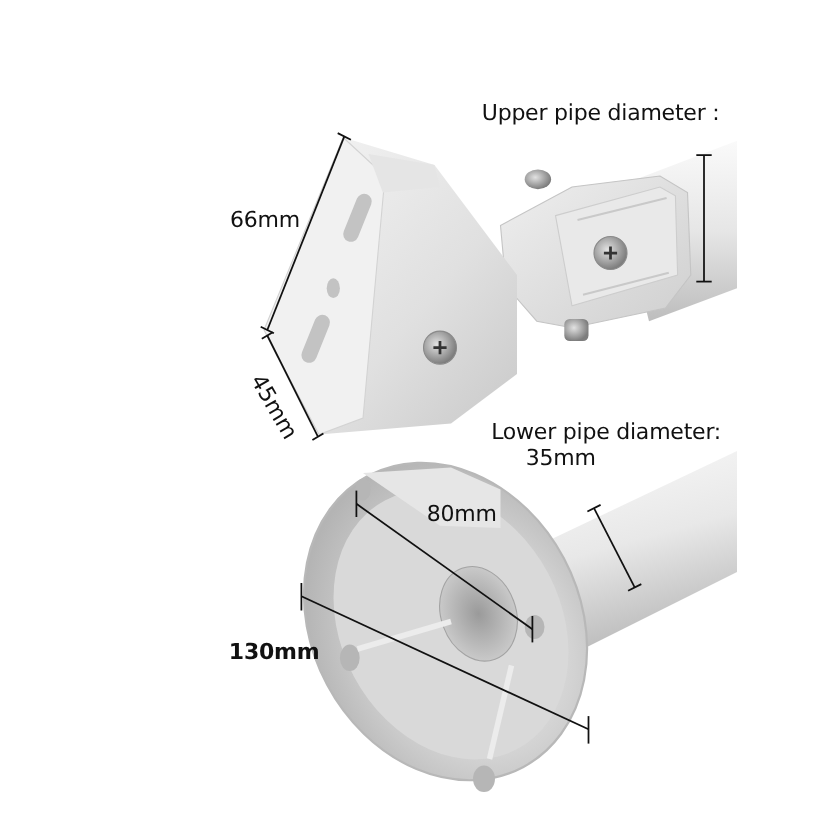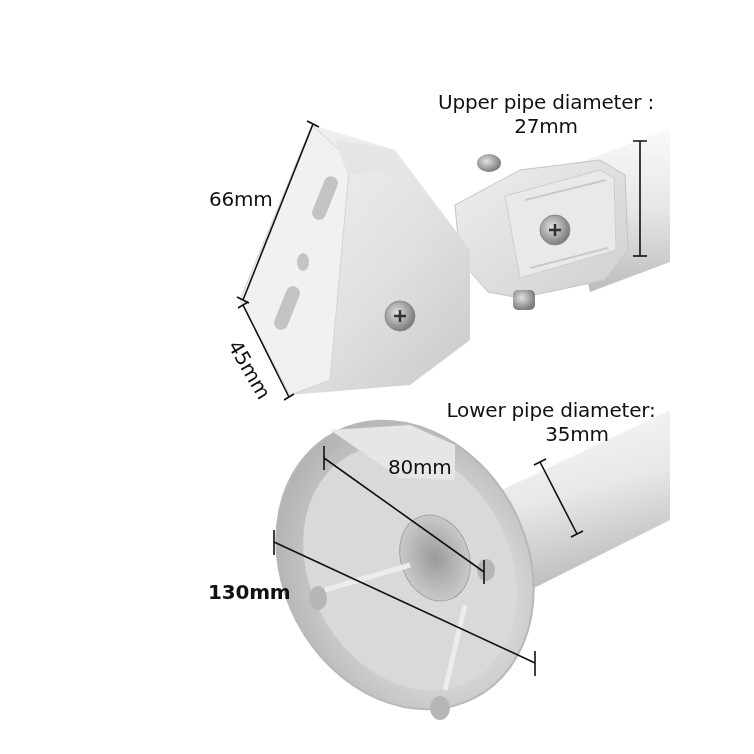--- a/index.html
+++ b/index.html
@@ -16,21 +16,21 @@
     .label {
       position: absolute;
       color: #111111;
       font-size: 20px;
       line-height: 24px;
       white-space: nowrap;
       letter-spacing: -0.2px;
     }
     .center { text-align: center; }
     .lbl-upper { left: 418px; top: 90px; width: 256px; }
-    .lbl-lower { left: 426px; top: 398px; width: 250px; }
+    .lbl-lower { left: 426px; top: 380px; width: 250px; }
     .lbl-66 { left: 209px; top: 187px; }
     .lbl-45 { left: 222px; top: 352px; transform: rotate(60deg); transform-origin: 0 0; left: 244px; top: 336px; }
     .lbl-80 { left: 355px; top: 455px; margin-left: 33px; }
     .lbl-130 { left: 208px; top: 580px; font-weight: bold; }
   </style>
 </head>
 <body>
 
 <div class="canvas">
   <svg class="photo" width="754" height="754" viewBox="0 0 754 754">
@@ -143,25 +143,24 @@
       <line x1="535" y1="651" x2="535" y2="676"></line>
 
       <line x1="540" y1="462" x2="577" y2="534"></line>
       <line x1="534" y1="465" x2="546" y2="459"></line>
       <line x1="571" y1="537" x2="583" y2="531"></line>
     </g>
   </svg>
 
   <div class="label center lbl-upper">
     <div>Upper pipe diameter :</div>
-    <div>27mm</div>
   </div>
 
   <div class="label center lbl-lower">
     <div>Lower pipe diameter:</div>
-    <div style="text-align:center; padding-left:52px;">35mm</div>
+    <div style="text-align:left; padding-left:52px;">35mm</div>
   </div>
 
   <div class="label lbl-66">66mm</div>
   <div class="label lbl-45">45mm</div>
   <div class="label lbl-80">80mm</div>
   <div class="label lbl-130">130mm</div>
 </div>
 
 </body></html>

